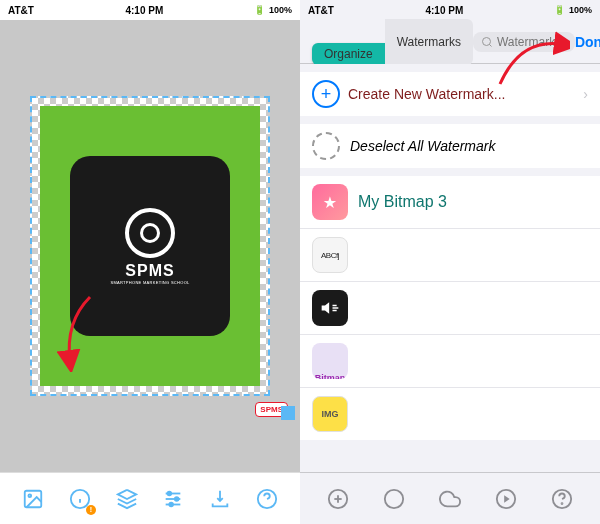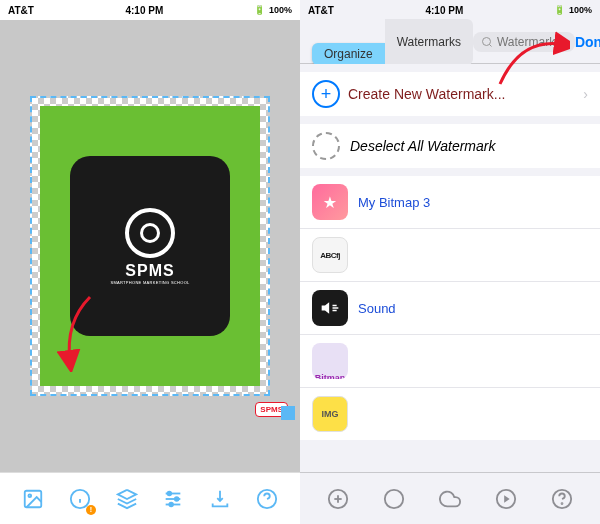--- a/index.html
+++ b/index.html
@@ -212,21 +212,21 @@
       cursor: pointer;
       border: none;
     }
     .nav-seg-btn:first-child {
       border-radius: 6px 0 0 6px;
     }
     .nav-seg-btn:last-child {
       border-radius: 0 6px 6px 0;
     }
     .nav-seg-btn.active {
-      background: #7dd3fc;
+      background: #14b8a6;
       box-shadow: 0 1px 3px rgba(0,0,0,0.2);
       margin-top: 24px;
     }
     .nav-search {
       display: flex;
       align-items: center;
       background: #e5e5ea;
       border-radius: 8px;
       padding: 3px 8px;
       gap: 4px;
@@ -277,22 +277,22 @@
       margin-right: 10px;
       display: flex;
       align-items: center;
       justify-content: center;
       font-size: 18px;
       flex-shrink: 0;
       overflow: hidden;
     }
     .list-item-label {
       flex: 1;
-      font-size: 13px;
-      color: #1d4ed8;
+      font-size: 16px;
+      color: #0f766e;
     }
     .list-item-chevron {
       color: #c7c7cc;
       font-size: 14px;
     }
     .list-item.create-new {
       background: #fff;
     }
     .create-icon {
       width: 28px;
@@ -348,21 +348,21 @@
       width: 32px;
       height: 32px;
       display: flex;
       align-items: center;
       justify-content: center;
       font-size: 18px;
       color: #8e8e93;
     }
 
     
-    .fj-text { font-size: 8px; font-weight: 700; color: #1a1a1a; letter-spacing: -0.5px; }
+    .fj-text { font-size: 8px; font-weight: 400; color: #1a1a1a; letter-spacing: -0.5px; }
   </style>
 </head>
 <body>
 
 <div class="left-panel">
 
   <div class="left-status-bar">
     <span>AT&amp;T</span>
     <span>4:10 PM</span>
     <div class="left-status-icons">
@@ -521,21 +521,20 @@
 
       <div class="list-item">
         <div class="list-item-icon icon-sound">
           <svg width="20" height="20" viewBox="0 0 24 24" fill="white">
             <path d="M11 5L6 9H2v6h4l5 4V5z"></path>
             <line x1="15" y1="9" x2="20" y2="9" stroke="white" stroke-width="2"></line>
             <line x1="15" y1="12" x2="22" y2="12" stroke="white" stroke-width="2"></line>
             <line x1="15" y1="15" x2="20" y2="15" stroke="white" stroke-width="2"></line>
           </svg>
         </div>
-        <span class="list-item-label">Sound</span>
       </div>
 
       <div class="list-item">
         <div class="list-item-icon icon-mybmp2">
           <span style="font-size:9px; color:#9c27b0; font-weight:bold;margin-top:34px;">Bitmap</span>
         </div>
       </div>
 
 
       <div class="list-item">

